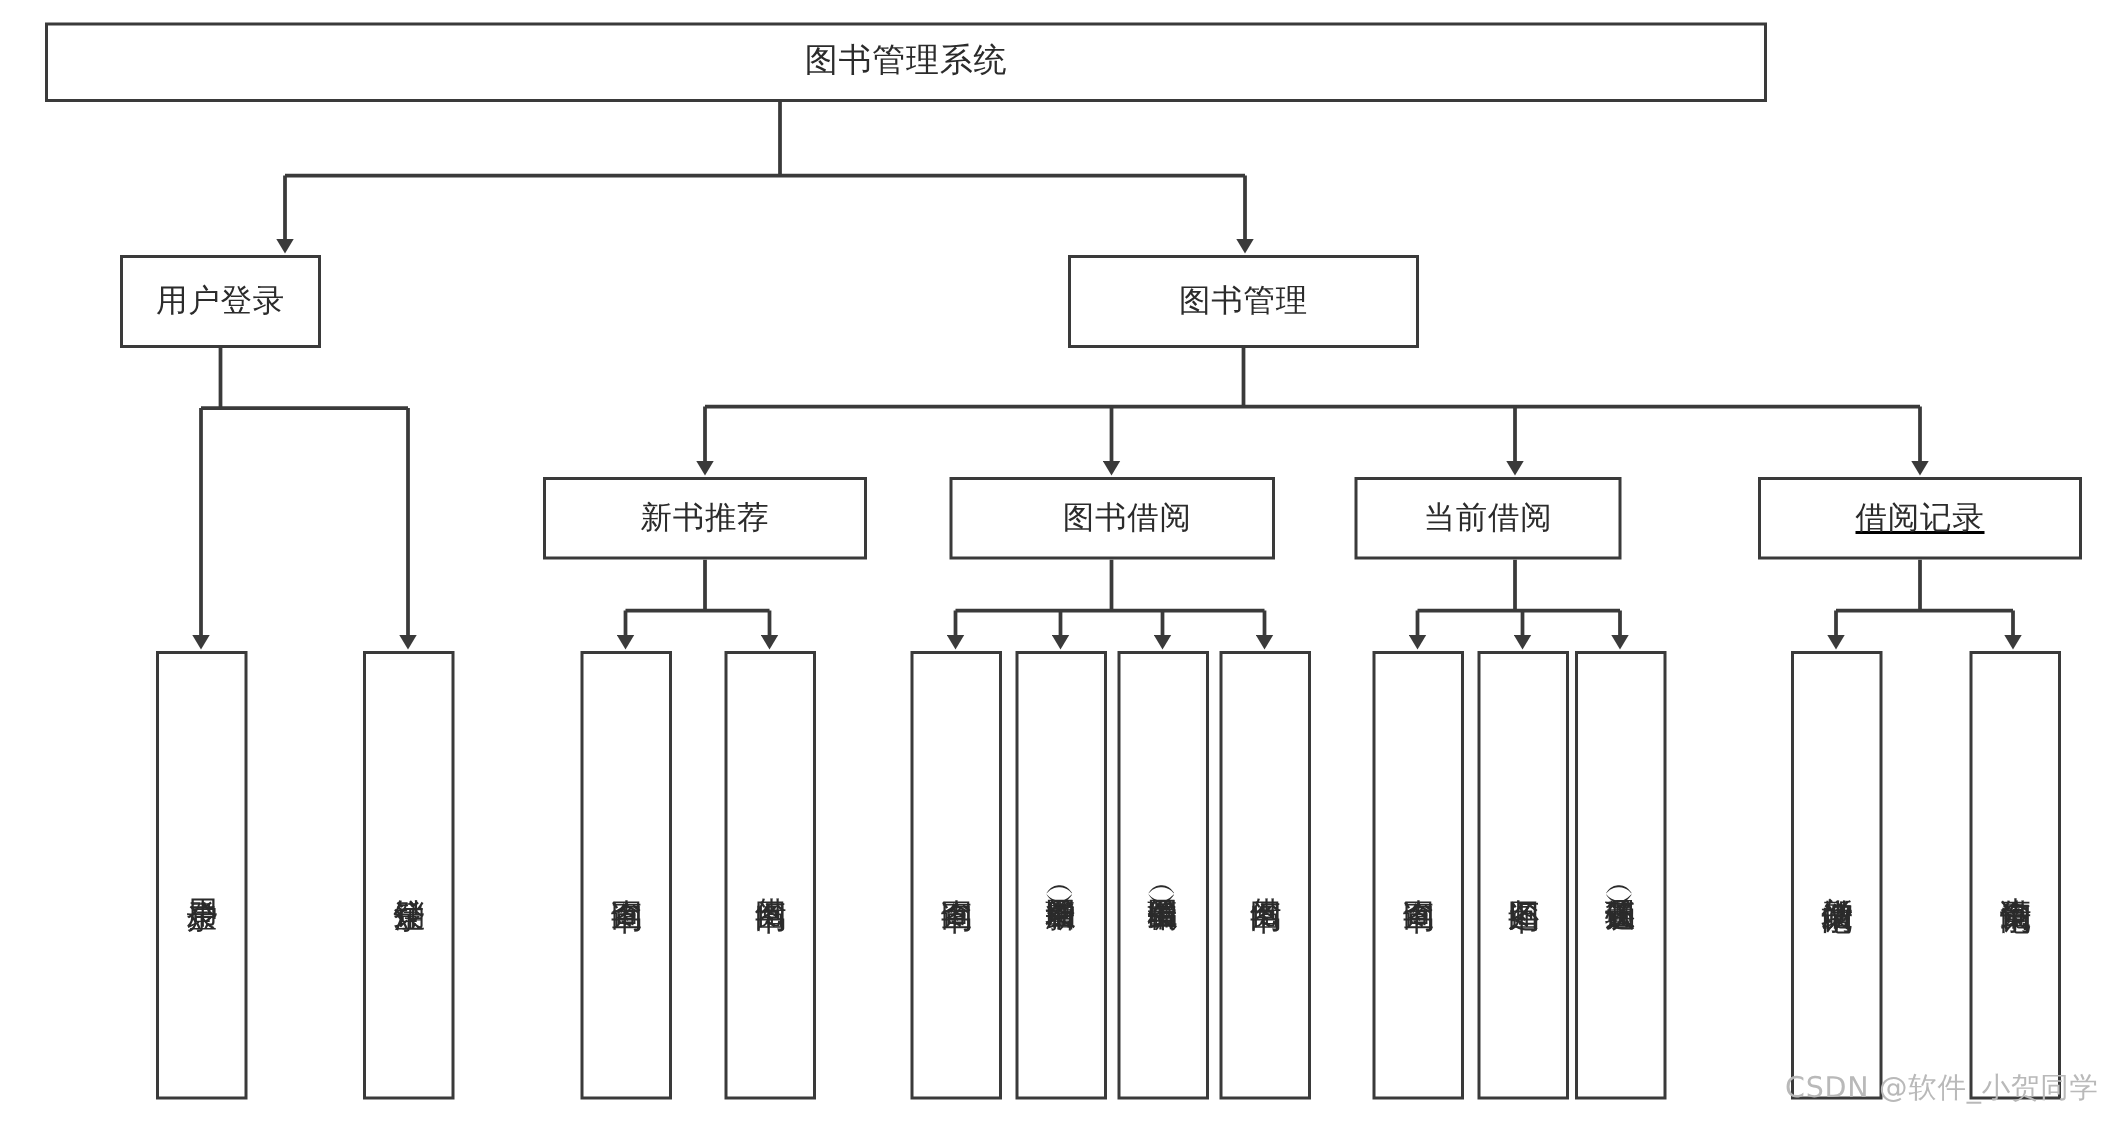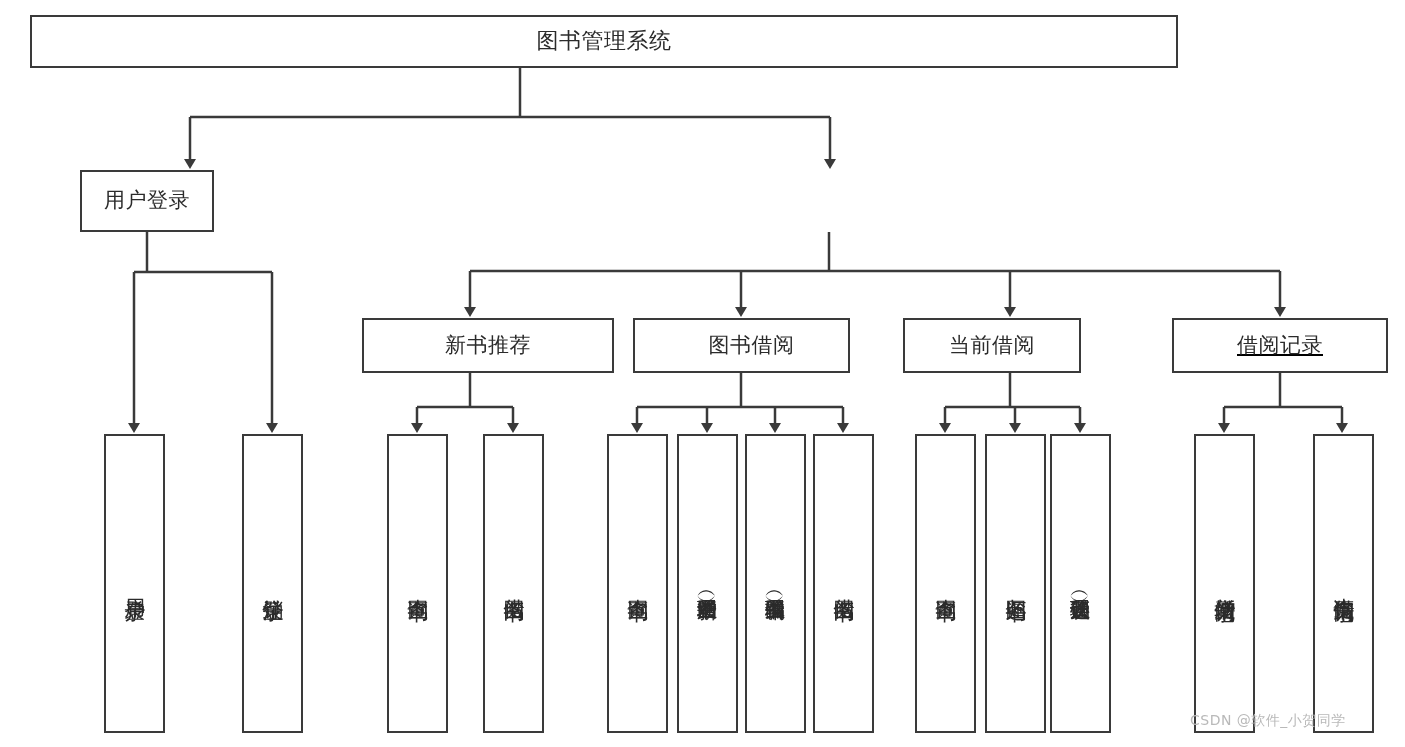--- a/index.html
+++ b/index.html
@@ -62,21 +62,21 @@
   }
   .node.vert.tight .label{
     font-size:20px;
     letter-spacing:0px;
     line-height:1.1;
   }
   .watermark{
     position:absolute;
     z-index:5;
     color:#b9b9b9;
-    font-size:14px;
+    font-size:19px;
     letter-spacing:0.5px;
     white-space:nowrap;
     font-family:"DejaVu Sans","Liberation Sans",sans-serif;
   }
 </style>
 </head>
 <body>
 
 <div id="canvas">
 
@@ -132,22 +132,25 @@
     </g>
   </svg>
 
   <div class="node horiz root" style="left:18px; top:15px; width:1148px; height:53px;margin-left:12px;">
     <span class="label">图书管理系统</span>
   </div>
 
   <div class="node horiz" style="left:80px; top:170px; width:134px; height:62px;">
     <span class="label">用户登录</span>
   </div>
-
-  <div class="node horiz" style="left:362px; top:318px; width:252px; height:55px;">
+  <div class="node horiz" style="left:712px; top:170px; width:234px; height:62px;">
+    <span class="label">图书管理</span>
+  </div>
+
+  <div class="node horiz" style="left:362px; top:318px; width:216px; height:55px;">
     <span class="label">新书推荐</span>
   </div>
   <div class="node horiz" style="left:633px; top:318px; width:217px; height:55px;padding-left:20px;">
     <span class="label">图书借阅</span>
   </div>
   <div class="node horiz" style="left:903px; top:318px; width:178px; height:55px;">
     <span class="label">当前借阅</span>
   </div>
   <div class="node horiz" style="left:1172px; top:318px; width:216px; height:55px;text-decoration:underline;">
     <span class="label">借阅记录</span>

